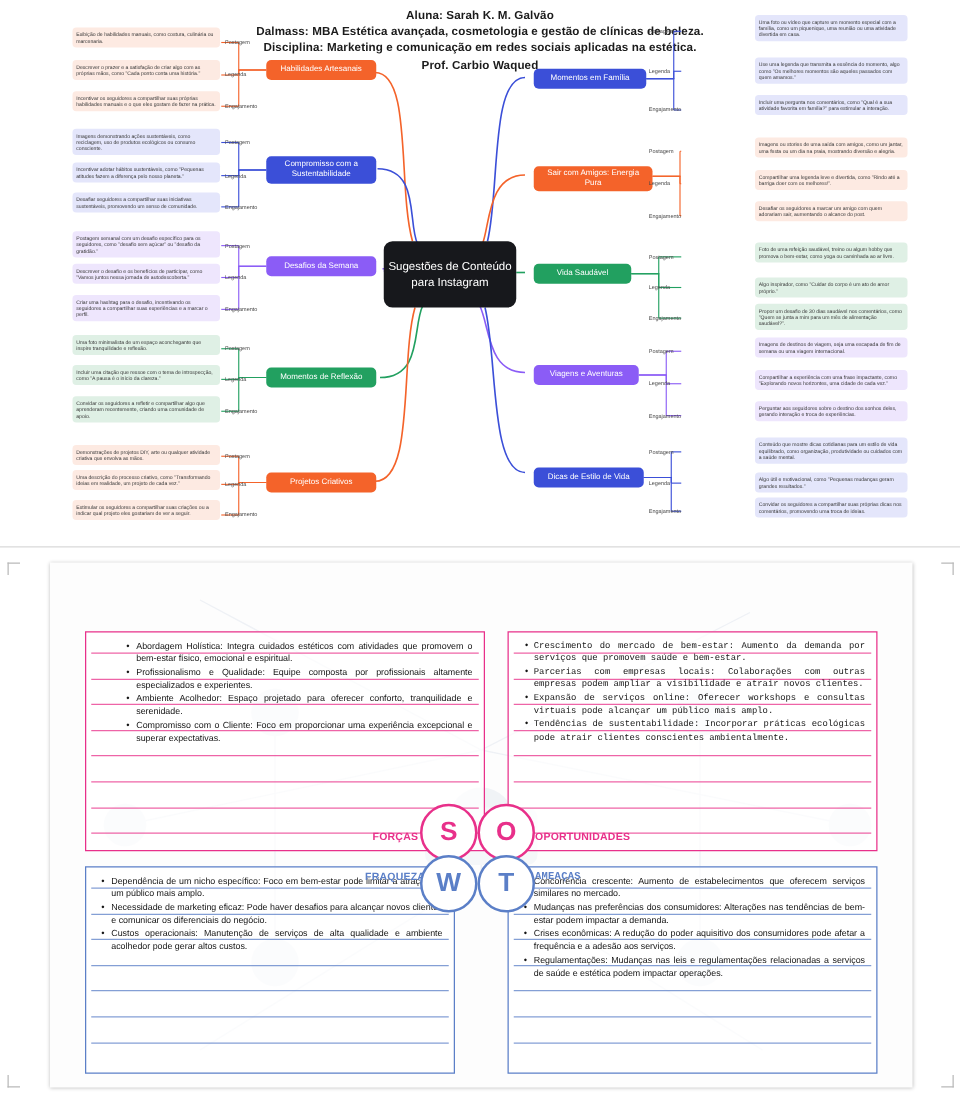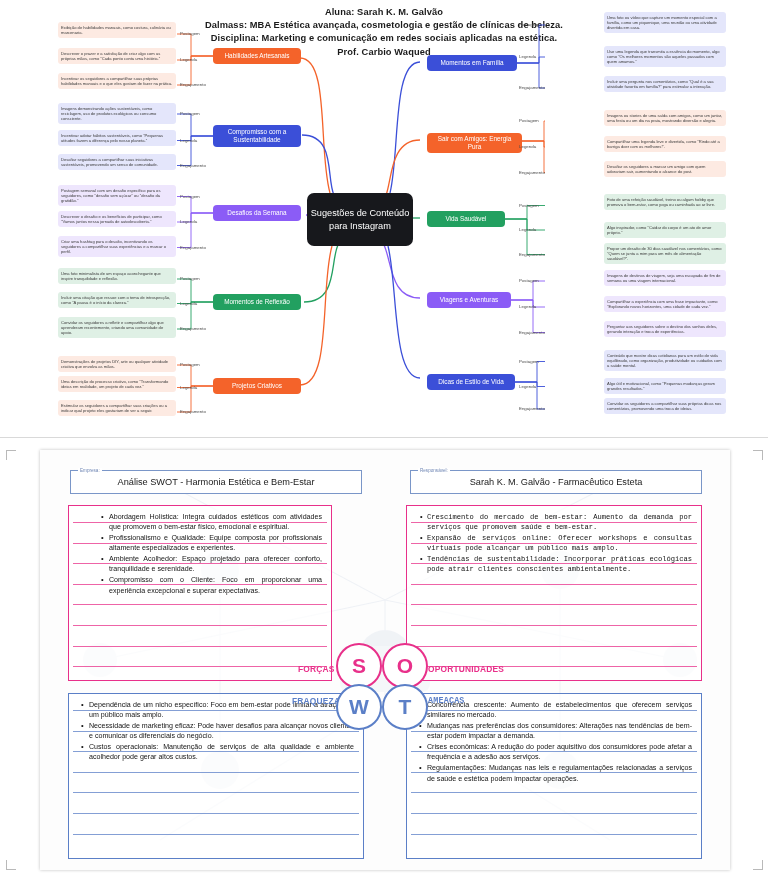--- a/index.html
+++ b/index.html
@@ -252,30 +252,22 @@
             <circle cx="520" cy="320" r="19"></circle>
           <circle cx="60" cy="210" r="17"></circle>
             <circle cx="640" cy="210" r="17"></circle>
           <circle cx="345" cy="206" r="26"></circle>
         </g>
         <g fill="#e6ebf3">
           <rect x="300" y="196" width="90" height="46" rx="8"></rect>
         </g>
       </svg>
 
-      <div class="hdr-box" style="left:30px;top:20px;width:290px;">
-        <span class="hdr-tag">Empresa:</span>
-        <span>Análise SWOT - Harmonia Estética e Bem-Estar</span>
-      </div>
-      <div class="hdr-box" style="left:370px;top:20px;width:290px;">
-        <span class="hdr-tag">Responsável:</span>
-        <span>Sarah K. M. Galvão - Farmacêutico Esteta</span>
-      </div>
-
-      <div class="quad pink" style="left:28px;top:55px;width:264px;height:176px;padding-left:29px;">
+
+      <div class="quad pink" style="left:28px;top:55px;width:320px;height:176px;padding-left:29px;">
           <div class="rules">
             <div style="position: absolute; left: 4px; right: 4px; top: 16px; height: 1.1px; background: rgb(232, 48, 138); opacity: 0.75;"></div>
             <div style="position: absolute; left: 4px; right: 4px; top: 36.6px; height: 1.1px; background: rgb(232, 48, 138); opacity: 0.75;"></div>
             <div style="position: absolute; left: 4px; right: 4px; top: 57.2px; height: 1.1px; background: rgb(232, 48, 138); opacity: 0.75;"></div>
             <div style="position: absolute; left: 4px; right: 4px; top: 77.8px; height: 1.1px; background: rgb(232, 48, 138); opacity: 0.75;"></div>
             <div style="position: absolute; left: 4px; right: 4px; top: 98.4px; height: 1.1px; background: rgb(232, 48, 138); opacity: 0.75;"></div>
             <div style="position: absolute; left: 4px; right: 4px; top: 119px; height: 1.1px; background: rgb(232, 48, 138); opacity: 0.75;"></div>
             <div style="position: absolute; left: 4px; right: 4px; top: 139.6px; height: 1.1px; background: rgb(232, 48, 138); opacity: 0.75;"></div>
             <div style="position: absolute; left: 4px; right: 4px; top: 160.2px; height: 1.1px; background: rgb(232, 48, 138); opacity: 0.75;"></div>
           </div>
@@ -292,20 +284,21 @@
             <div style="position: absolute; left: 4px; right: 4px; top: 36.6px; height: 1.1px; background: rgb(232, 48, 138); opacity: 0.75;"></div>
             <div style="position: absolute; left: 4px; right: 4px; top: 57.2px; height: 1.1px; background: rgb(232, 48, 138); opacity: 0.75;"></div>
             <div style="position: absolute; left: 4px; right: 4px; top: 77.8px; height: 1.1px; background: rgb(232, 48, 138); opacity: 0.75;"></div>
             <div style="position: absolute; left: 4px; right: 4px; top: 98.4px; height: 1.1px; background: rgb(232, 48, 138); opacity: 0.75;"></div>
             <div style="position: absolute; left: 4px; right: 4px; top: 119px; height: 1.1px; background: rgb(232, 48, 138); opacity: 0.75;"></div>
             <div style="position: absolute; left: 4px; right: 4px; top: 139.6px; height: 1.1px; background: rgb(232, 48, 138); opacity: 0.75;"></div>
             <div style="position: absolute; left: 4px; right: 4px; top: 160.2px; height: 1.1px; background: rgb(232, 48, 138); opacity: 0.75;"></div>
           </div>
         <ul id="list-opportunities" style="position: relative; font-family: Liberation Mono, monospace;">
             <li>Crescimento do mercado de bem-estar: Aumento da demanda por serviços que promovem saúde e bem-estar.</li>
+            <li>Parcerias com empresas locais: Colaborações com outras empresas podem ampliar a visibilidade e atrair novos clientes.</li>
             <li>Expansão de serviços online: Oferecer workshops e consultas virtuais pode alcançar um público mais amplo.</li>
             <li>Tendências de sustentabilidade: Incorporar práticas ecológicas pode atrair clientes conscientes ambientalmente.</li>
           </ul>
       </div>
       <div class="quad blue" style="left:28px;top:243px;width:296px;height:166px;">
           <div class="rules">
             <div style="position: absolute; left: 4px; right: 4px; top: 16px; height: 1.1px; background: rgb(91, 127, 199); opacity: 0.75;"></div>
             <div style="position: absolute; left: 4px; right: 4px; top: 36.6px; height: 1.1px; background: rgb(91, 127, 199); opacity: 0.75;"></div>
             <div style="position: absolute; left: 4px; right: 4px; top: 57.2px; height: 1.1px; background: rgb(91, 127, 199); opacity: 0.75;"></div>
             <div style="position: absolute; left: 4px; right: 4px; top: 77.8px; height: 1.1px; background: rgb(91, 127, 199); opacity: 0.75;"></div>

